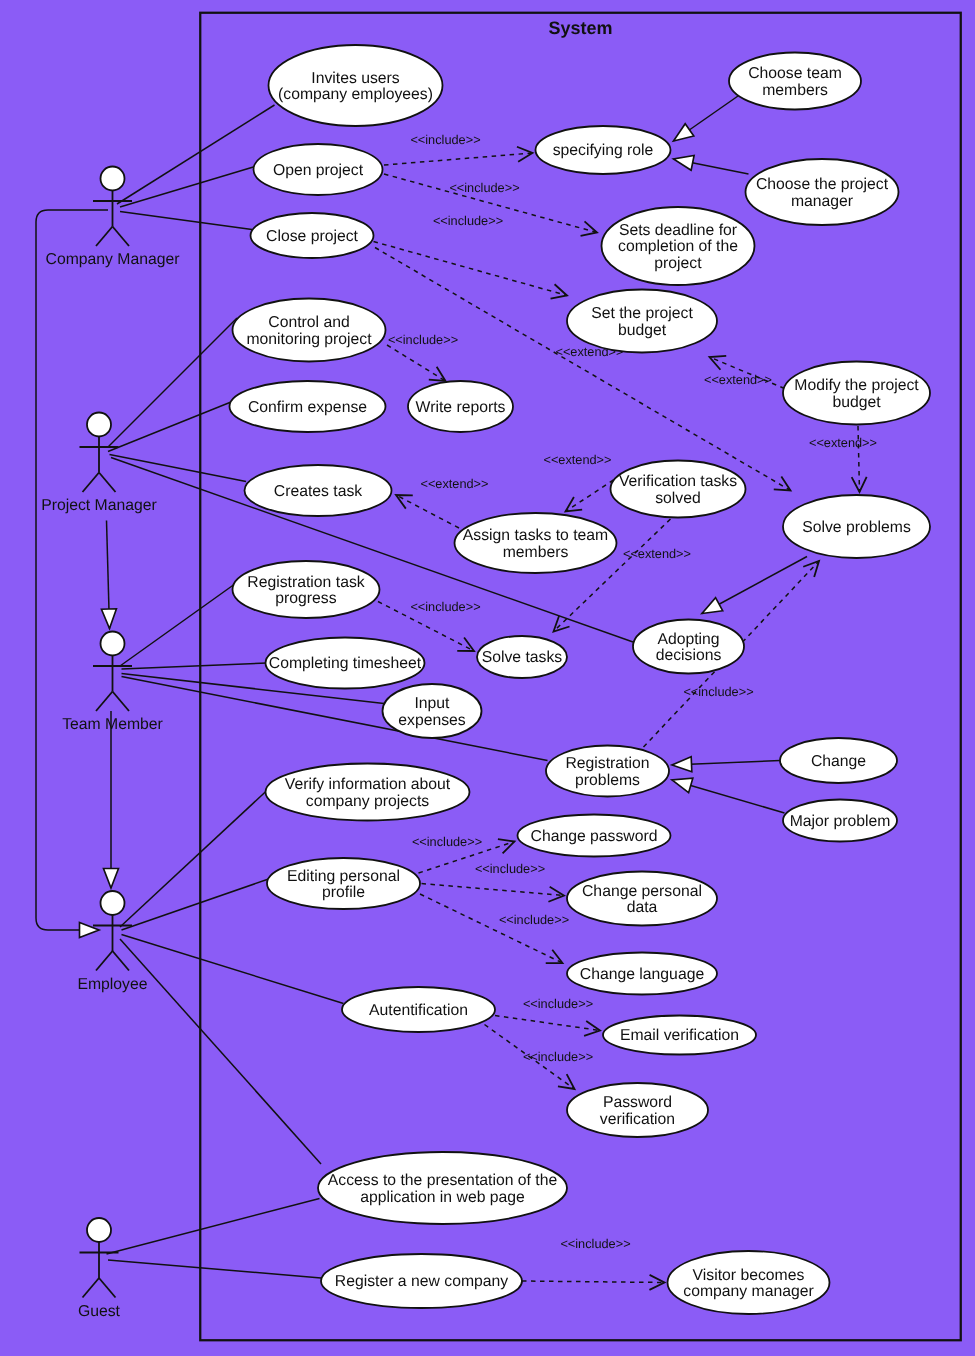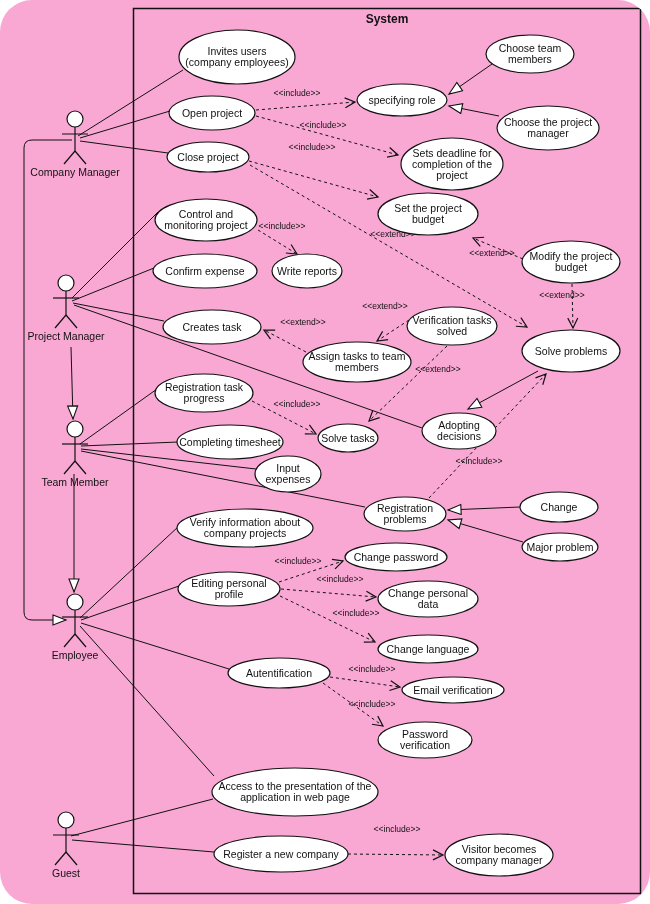--- a/index.html
+++ b/index.html
@@ -1,17 +1,17 @@
 <!DOCTYPE html>
 <html><head>
 <meta charset="utf-8">
 <style>
   html,body{margin:0;padding:0;background:#ffffff;}
   body{font-family:"Liberation Sans", sans-serif;}
-  #stage{position:relative;width:650px;height:904px;background:#f9a8d4;overflow:hidden;border-radius:32px;}
+  #stage{position:relative;width:650px;height:904px;background:#8b5cf6;overflow:hidden;}
   svg text{fill:#111;}
   .uc-label{font-size:10.5px;}
   .stereo{font-size:8.5px;}
   .actor-label{font-size:10.5px;}
   .sys-title{font-size:12px;font-weight:bold;}
 </style>
 </head>
 <body>
 
 <div id="stage">

